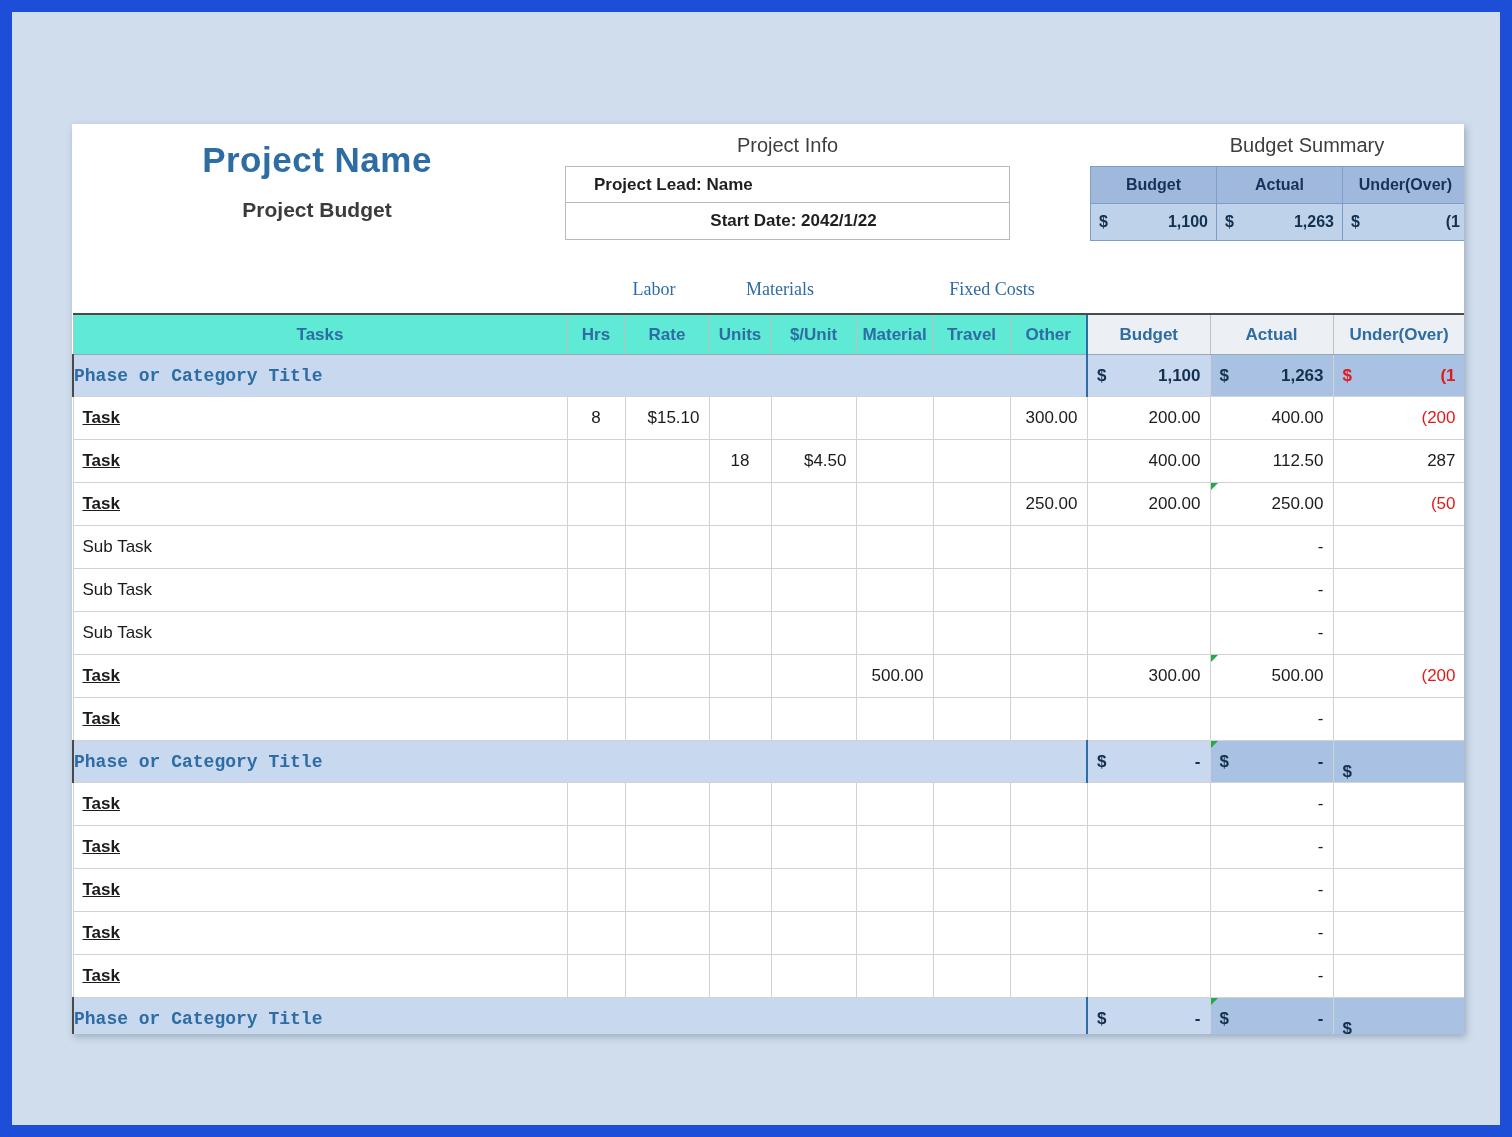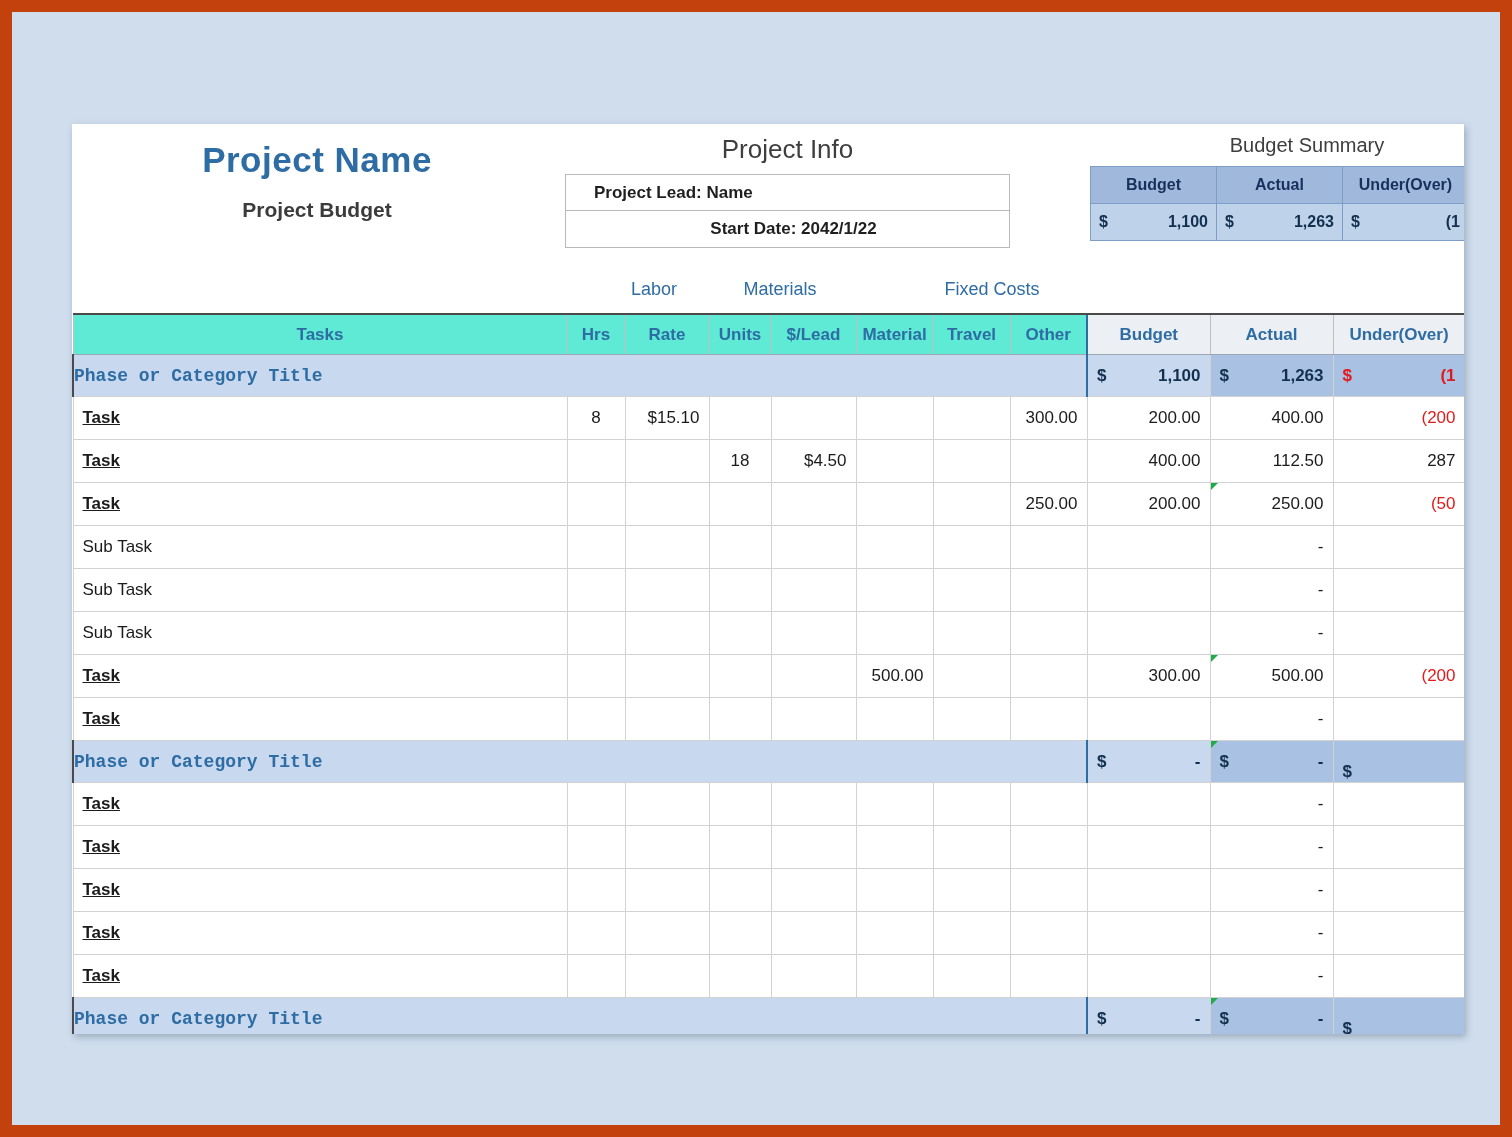--- a/index.html
+++ b/index.html
@@ -11,21 +11,21 @@
     height: 1137px;
     background: #cfdded;
     font-family: "Liberation Sans", sans-serif;
     overflow: hidden;
   }
   .page-frame {
     position: absolute;
     left: 0; top: 0;
     width: 1512px; height: 1137px;
     box-sizing: border-box;
-    border: 12px solid #c2410c;
+    border: 12px solid #1d4ed8;
   }
   .sheet {
     position: absolute;
     left: 60px;
     top: 112px;
     width: 1392px;
     height: 910px;
     background: #ffffff;
     box-shadow: 2px 3px 7px rgba(60,80,100,0.35);
     overflow: hidden;
@@ -56,21 +56,21 @@
   }
 
   .info-block {
     position: absolute;
     left: 493px;
     top: 10px;
     width: 445px;
   }
   .info-caption {
     text-align: center;
-    font-size: 26px;
+    font-size: 20px;
     color: #3e3e3e;
     margin-bottom: 9px;
   }
   .info-row {
     box-sizing: border-box;
     border: 1px solid #b9b9b9;
     height: 37px;
     line-height: 35px;
     font-size: 17px;
     font-weight: bold;
@@ -123,20 +123,21 @@
   .grouprow {
     position: relative;
     height: 32px;
   }
   .grouprow span {
     position: absolute;
     top: 0;
     font-size: 18px;
     color: #2e6ca4;
     text-align: center;
+    font-family: Liberation Serif, serif;
   }
   .g-labor    { left: 512px; width: 140px; }
   .g-mats     { left: 638px; width: 140px; }
   .g-fixed    { left: 830px; width: 180px; }
 
   
   table.grid {
     border-collapse: collapse;
     table-layout: fixed;
     width: 1392px;
@@ -304,21 +305,21 @@
         <col class="c-bud">
           <col class="c-act">
           <col class="c-uo">
       </colgroup>
       <thead>
         <tr>
           <th>Tasks</th>
           <th>Hrs</th>
           <th>Rate</th>
           <th>Units</th>
-          <th>$/Lead</th>
+          <th>$/Unit</th>
           <th>Material</th>
           <th>Travel</th>
           <th>Other</th>
           <th class="hl-bud">Budget</th>
           <th class="hl-act">Actual</th>
           <th class="hl-uo">Under(Over)</th>
         </tr>
       </thead>
       <tbody id="grid-body">
           <tr class="phase">

